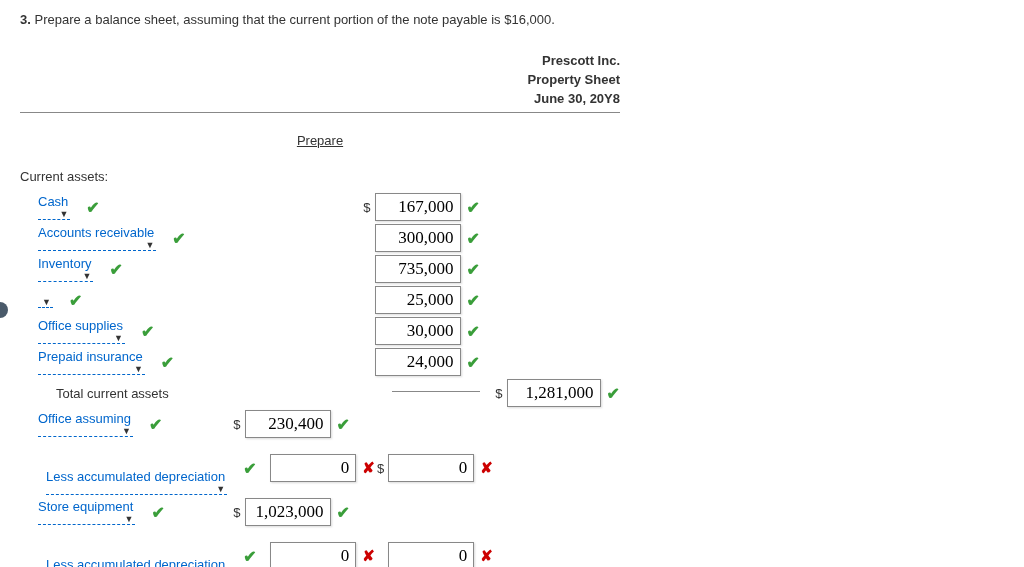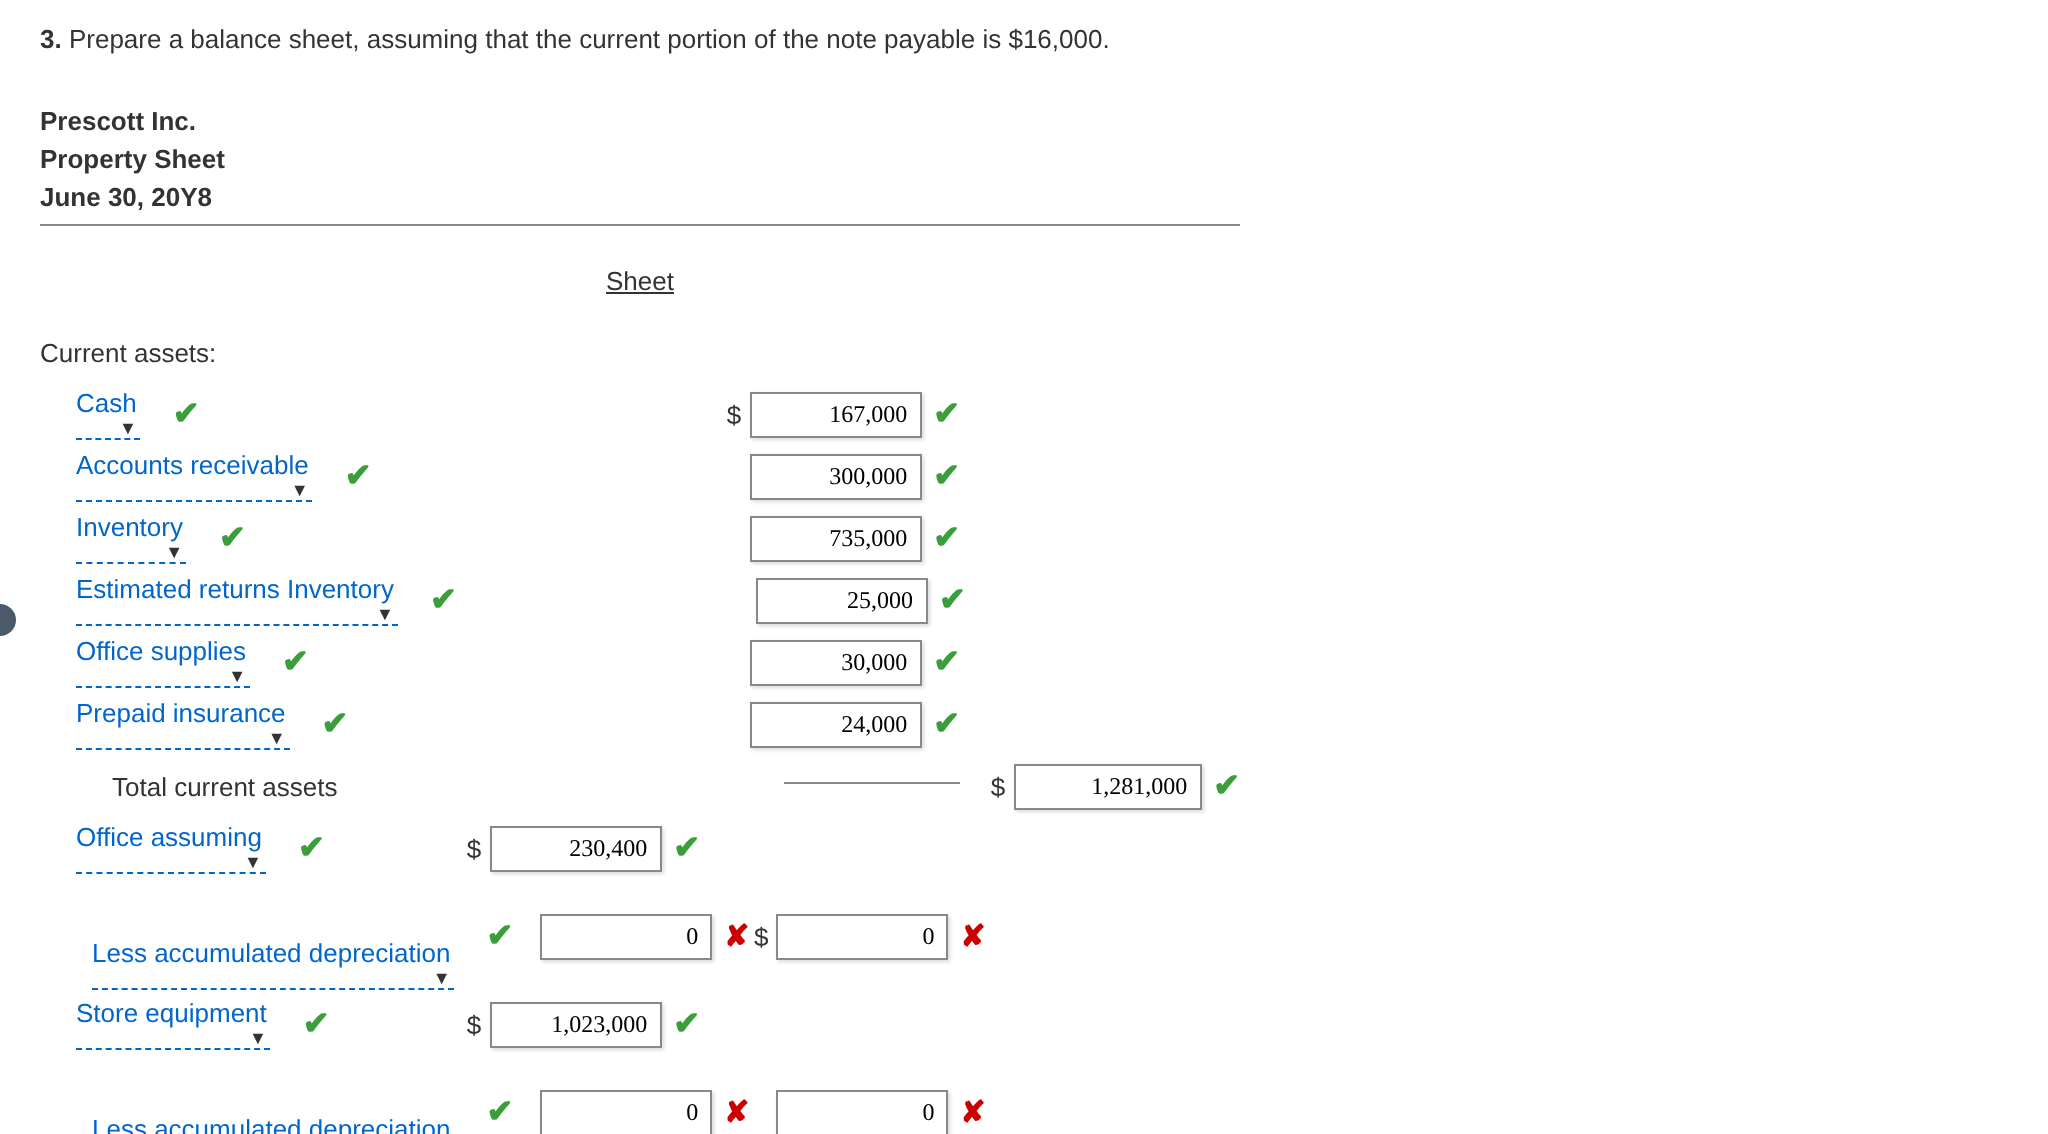--- a/index.html
+++ b/index.html
@@ -14,21 +14,21 @@
   margin-bottom: 24px;
 }
 .question .num {
   font-weight: bold;
 }
 .sheet {
   width: 600px;
   margin-left: 0;
 }
 .header-title {
-  text-align: left;
+  text-align: right;
   font-weight: bold;
   padding: 2px 0;
 }
 .header-divider {
   border-bottom: 1px solid #888;
   margin-top: 4px;
 }
 .section-underline {
   text-decoration: underline;
   text-align: center;
@@ -68,21 +68,21 @@
   margin-right: 4px;
   color: #333;
 }
 .amount {
   width: 72px;
   text-align: right;
   border: 1px solid #888;
   background: #fff;
   padding: 3px 6px;
   font-family: 'Times New Roman', serif;
-  font-size: 12px;
+  font-size: 17px;
   box-shadow: 1px 1px 2px rgba(0,0,0,0.15);
 }
 .amount-lg {
   width: 80px;
 }
 .check {
   color: #3a9e3a;
   font-size: 16px;
   font-weight: bold;
   margin-left: 6px;
@@ -126,21 +126,21 @@
   <span class="num">3.</span>
   <span>Prepare a balance sheet, assuming that the current portion of the note payable is $16,000.</span>
 </div>
 
 <div class="sheet">
   <div class="header-title">Prescott Inc.</div>
   <div class="header-title">Property Sheet</div>
   <div class="header-title">June 30, 20Y8</div>
   <div class="header-divider"></div>
 
-  <div class="section-underline">Sheet</div>
+  <div class="section-underline">Prepare</div>
 
   <div class="row">
     <span class="label">Current assets:</span>
   </div>
 
   <div class="row">
     <span class="label indent1">
       <span class="dropdown">
         <span>Cash</span>
         <span class="caret">▼</span>
@@ -187,21 +187,20 @@
     <span class="col col2">
       <input class="amount" value="735,000" style="">
       <span class="check">✔</span>
     </span>
     <span class="col col3"></span>
   </div>
 
   <div class="row">
     <span class="label indent1">
       <span class="dropdown">
-        <span>Estimated returns Inventory</span>
         <span class="caret">▼</span>
       </span>
     </span>
     <span class="check">✔</span>
     <span class="col-spacer"></span>
     <span class="col col1"></span>
     <span class="col col2">
       <input class="amount" value="25,000" style="">
       <span class="check">✔</span>
     </span>

